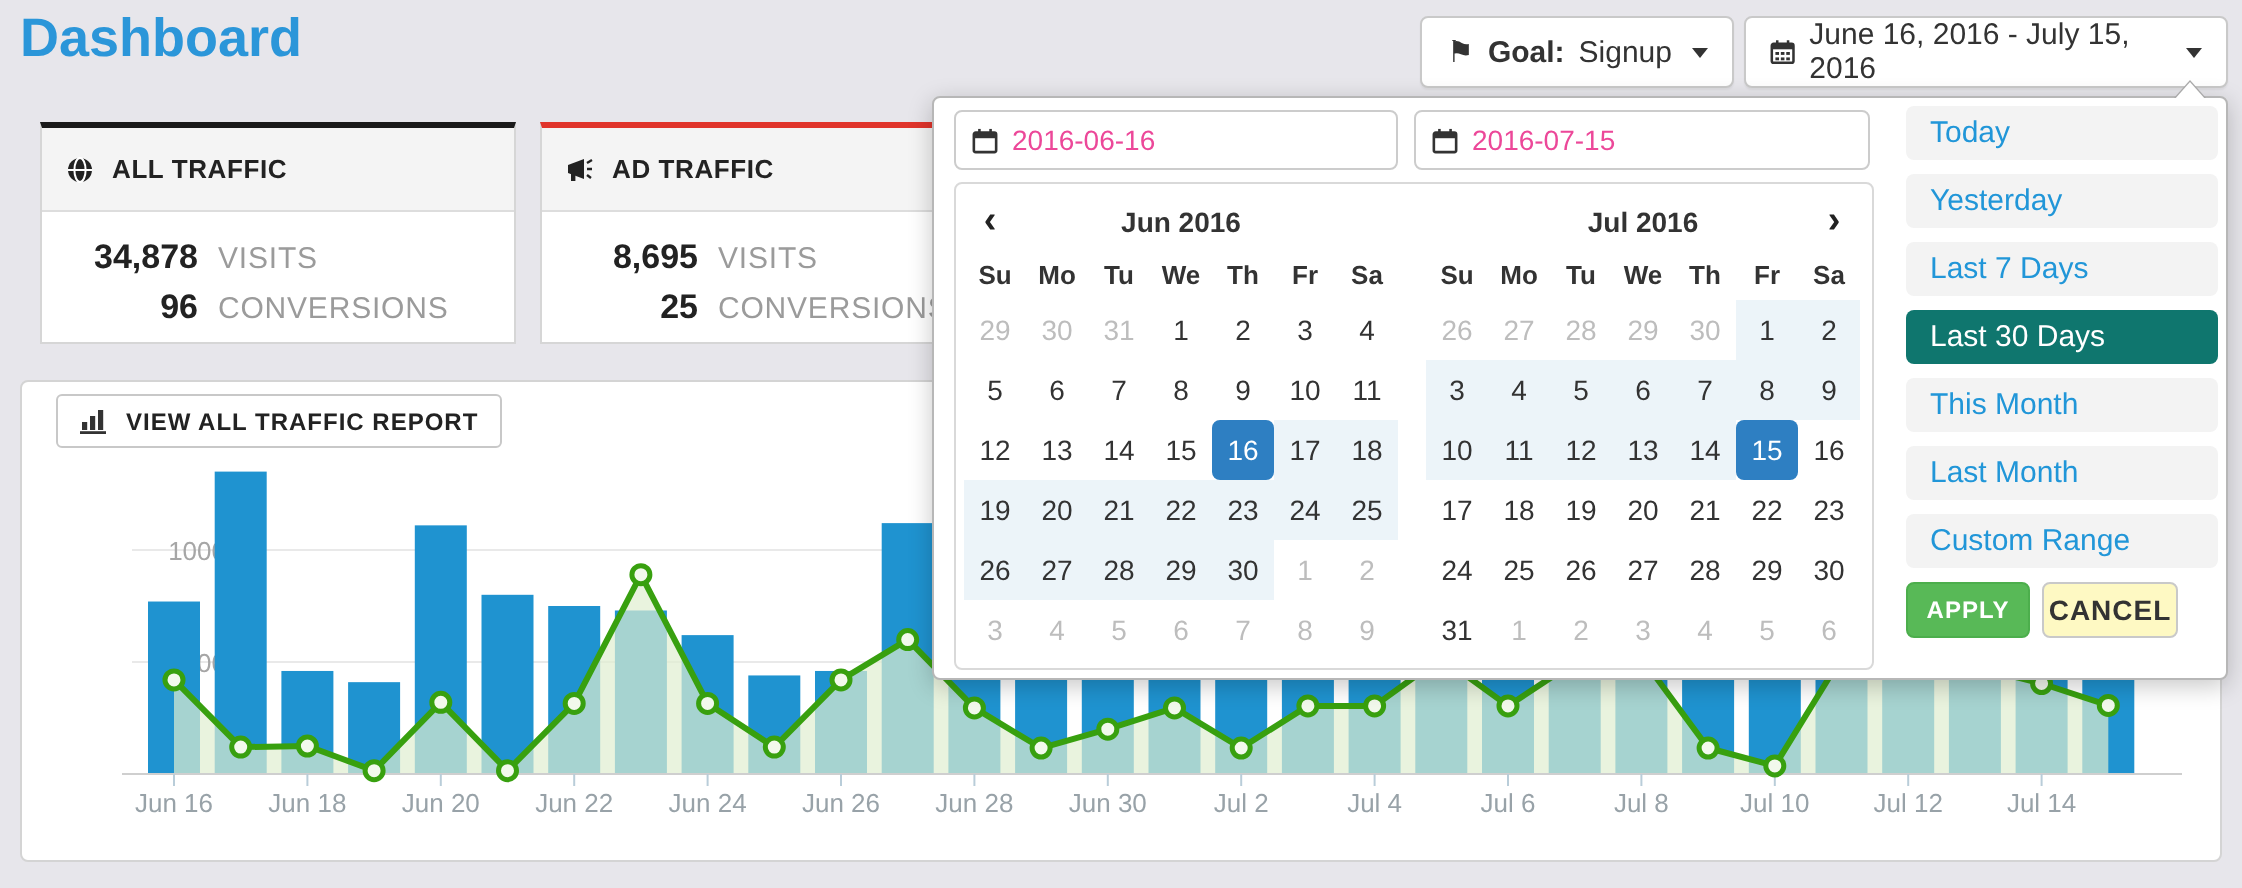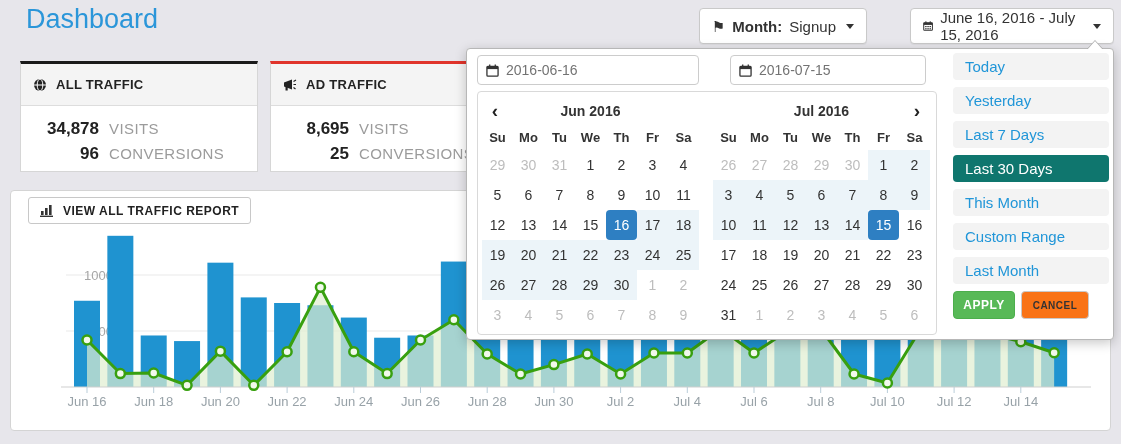--- a/index.html
+++ b/index.html
@@ -1,25 +1,25 @@
 <!DOCTYPE html>
 <html><head>
 <meta charset="utf-8">
 <style>
   * { margin:0; padding:0; box-sizing:border-box; }
   body { font-family:"Liberation Sans",sans-serif; }
   .page { position:relative; width:1121px; height:444px; background:#e7e6eb; overflow:hidden; }
 
-  .page-title { position:absolute; left:26px; top:4px; font-size:27px; font-weight:400; color:#2b96d9; }
+  .page-title { position:absolute; left:10px; top:4px; font-size:27px; font-weight:700; color:#2b96d9; }
 
   .top-btn { position:absolute; top:8px; height:36px; background:#fff; border:1px solid #c9c9c9;
              border-radius:4px; display:flex; align-items:center; gap:7px; padding:0 12px;
              font-size:15px; color:#333; cursor:pointer; z-index:5; box-shadow:0 1px 1px rgba(0,0,0,.05); }
   #goal-button { right:254px; }
-  #daterange-button { right:7px; width:204px; justify-content:center; }
+  #daterange-button { right:7px; width:242px; justify-content:center; }
   .flag-glyph { font-size:15px; line-height:1; }
   .bold { font-weight:bold; }
   .caret { width:0; height:0; border-left:4px solid transparent; border-right:4px solid transparent;
            border-top:5px solid #333; margin-left:3px; }
 
   .card { position:absolute; top:61px; width:238px; height:111px; background:#fff;
           border:1px solid #d6d6d6; border-top:3px solid #1a1a1a; z-index:2; }
   .card-header { height:42px; background:#f4f4f4; border-bottom:1px solid #ddd; display:flex;
                  align-items:center; gap:9px; padding:0 12px; font-weight:bold; font-size:13px;
                  color:#222; letter-spacing:.3px; }
@@ -40,22 +40,22 @@
   .drp { position:absolute; left:466px; top:48px; width:648px; height:292px; background:#fff;
          border:1px solid #b7b7b7; border-radius:4px; box-shadow:0 3px 12px rgba(0,0,0,.22); z-index:10; }
   .drp .notch, .drp .notch-in { position:absolute; width:0; height:0;
          border-left:8px solid transparent; border-right:8px solid transparent; }
   .drp .notch { top:-9px; right:10px; border-bottom:9px solid #a9a9a9; }
   .drp .notch-in { top:-8px; right:10px; border-bottom:9px solid #fff; }
 
   .date-input { position:absolute; top:6px; height:30px; border:1px solid #ccc; border-radius:4px;
                 display:flex; align-items:center; gap:7px; padding:0 8px; background:#fff; }
   #start-input-box { left:10px; width:222px; }
-  #end-input-box { left:240px; width:196px;margin-left:23px; }
-  .date-input input { border:none; outline:none; font-size:14px; color:#737373; width:150px;
+  #end-input-box { left:240px; width:228px; }
+  .date-input input { border:none; outline:none; font-size:14px; color:#ec4899; width:150px;
                       font-family:"Liberation Sans",sans-serif; background:transparent; }
 
   .cal-box { position:absolute; left:10px; top:42px; width:460px; height:244px;
              border:1px solid #d9d9d9; border-radius:4px; background:#fff; display:flex;
              gap:14px; padding:5px 4px; }
   .cal-month { width:217px; }
   .cal-head { height:28px; display:flex; align-items:center; }
   .cal-nav { width:26px; text-align:center; font-size:19px; font-weight:bold; color:#222;
              cursor:pointer; line-height:26px; }
   .cal-title { flex:1; text-align:center; font-weight:bold; font-size:14px; color:#333; }
@@ -67,34 +67,34 @@
   .day.selected { background:#2e7fc2; color:#fff; border-radius:4px; }
 
   .ranges { position:absolute; left:486px; top:4px; width:156px; }
   .preset { height:27px; line-height:27px; background:#f3f3f3; border-radius:4px; color:#2196d8;
             font-size:15px; padding-left:12px; margin-bottom:7px; cursor:pointer; }
   .preset.active { background:#0f766e; color:#fff; }
   .range-buttons { display:flex; gap:6px; margin-top:2px; }
   .btn-apply { width:62px; height:28px; background:#58b957; border:1px solid #4cae4c; border-radius:4px;
                color:#fff; font-weight:bold; font-size:12px; letter-spacing:.5px; cursor:pointer;
                font-family:"Liberation Sans",sans-serif; }
-  .btn-cancel { width:68px; height:28px; background:#f97316; border:1px solid #c9c9c9; border-radius:4px;
-               color:#333; font-weight:bold; font-size:10px; letter-spacing:.5px; cursor:pointer;
+  .btn-cancel { width:68px; height:28px; background:#fef9c3; border:1px solid #c9c9c9; border-radius:4px;
+               color:#333; font-weight:bold; font-size:14px; letter-spacing:.5px; cursor:pointer;
                font-family:"Liberation Sans",sans-serif; }
 </style>
 </head>
 <body>
 
 <div class="page">
 
   <div class="page-title">Dashboard</div>
 
   <div class="top-btn" id="goal-button">
     <span class="flag-glyph">⚑</span>
-    <span class="bold">Month:</span>
+    <span class="bold">Goal:</span>
     <span>Signup</span>
     <span class="caret"></span>
   </div>
 
   <div class="top-btn" id="daterange-button">
     <svg width="14" height="14" viewBox="0 0 14 14">
       <rect x="1" y="2.5" width="12" height="10.5" rx="1" fill="none" stroke="#333" stroke-width="1.4"></rect>
       <rect x="1" y="2.5" width="12" height="3" fill="#333"></rect>
       <line x1="4" y1="0.5" x2="4" y2="3.5" stroke="#333" stroke-width="1.4"></line>
       <line x1="10" y1="0.5" x2="10" y2="3.5" stroke="#333" stroke-width="1.4"></line>
@@ -406,22 +406,22 @@
         </div>
     </div>
 
     <div class="ranges">
       <div id="preset-list">
           <div class="preset">Today</div>
           <div class="preset">Yesterday</div>
           <div class="preset">Last 7 Days</div>
           <div class="preset active">Last 30 Days</div>
           <div class="preset">This Month</div>
+          <div class="preset">Last Month</div>
           <div class="preset">Custom Range</div>
-          <div class="preset">Last Month</div>
         </div>
       <div class="range-buttons">
         <button class="btn-apply">APPLY</button>
         <button class="btn-cancel">CANCEL</button>
       </div>
     </div>
   </div>
 
 </div>
 

